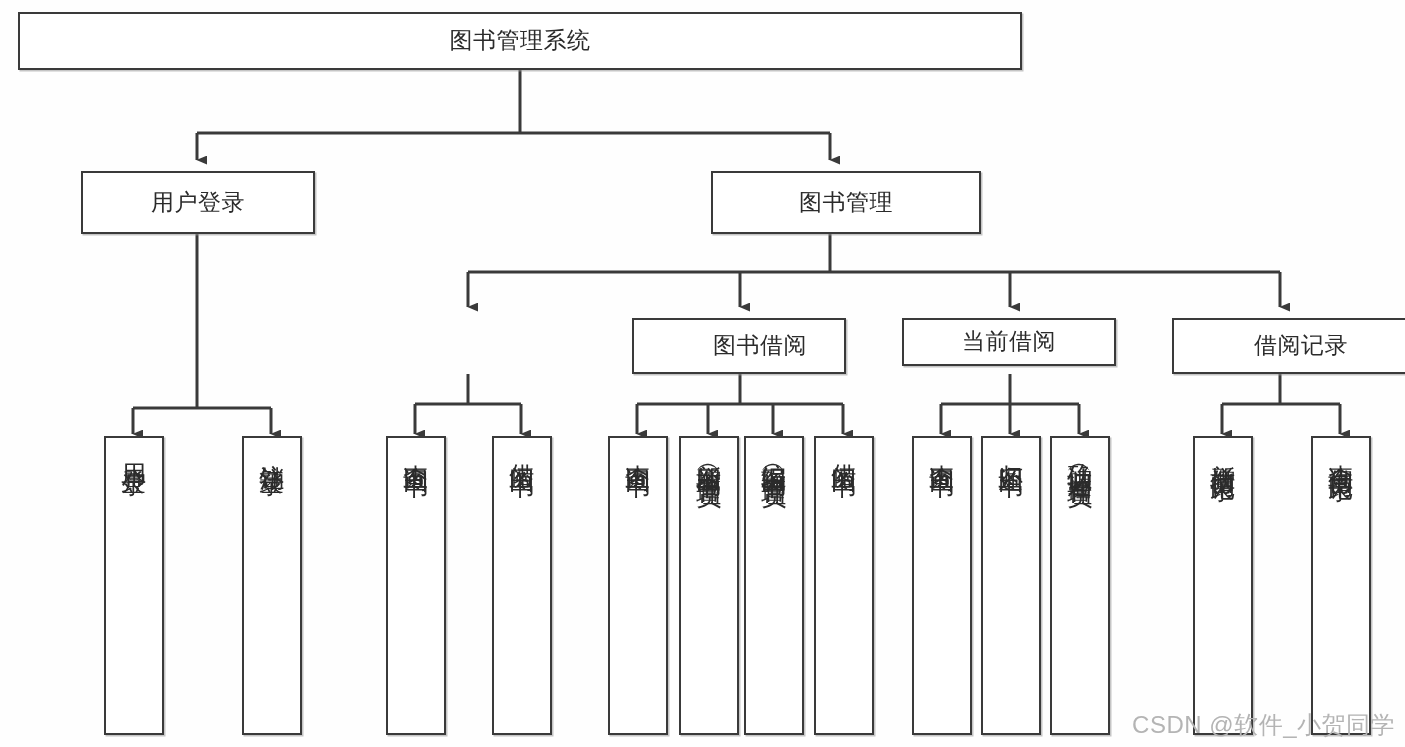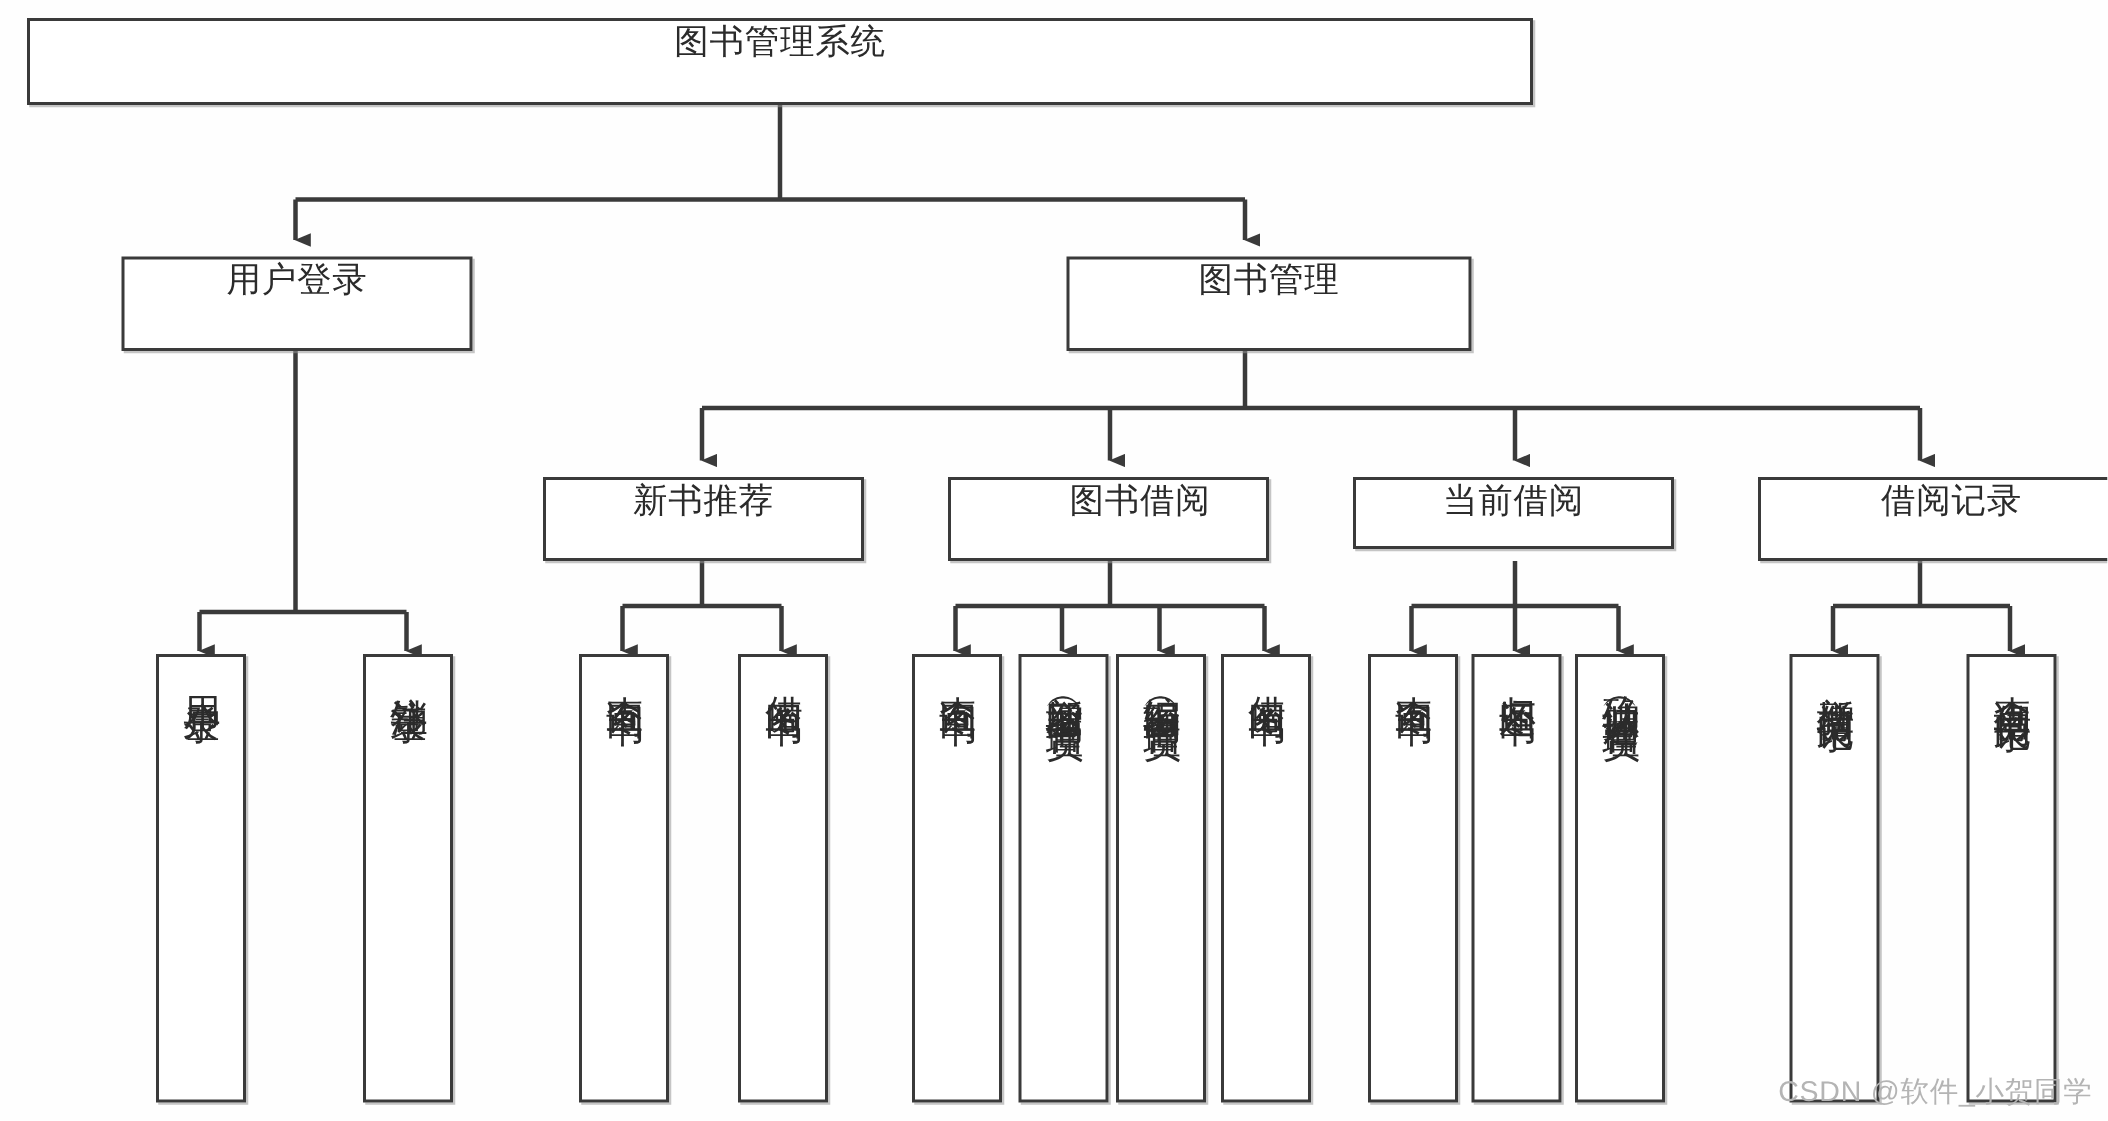--- a/index.html
+++ b/index.html
@@ -24,21 +24,21 @@
     width: 1405px;
     height: 747px;
     pointer-events: none;
   }
   .node {
     position: absolute;
     box-sizing: border-box;
     border: 2.5px solid #3a3a3a;
     background: #ffffff;
     display: flex;
-    align-items: flex-start;
+    align-items: center;
     justify-content: center;
     box-shadow: 1.5px 1.5px 0 rgba(150,150,150,0.55);
   }
   .node .lbl {
     color: #2b2b2b;
     letter-spacing: 0.5px;
     line-height: 1.18;
     text-align: center;
     white-space: nowrap;
   }
@@ -57,21 +57,21 @@
     writing-mode: vertical-rl;
     text-orientation: upright;
     font-size: 25px;
     letter-spacing: 3px;
     line-height: 1.05;
   }
   .watermark {
     position: absolute;
     right: 10px;
     bottom: 6px;
-    font-size: 19px;
+    font-size: 24px;
     color: #b4b4b4;
     letter-spacing: 0.5px;
     white-space: nowrap;
   }
 </style>
 </head>
 <body>
 
 <div id="canvas">
 
@@ -129,23 +129,20 @@
     <span class="lbl">图书管理系统</span>
   </div>
 
   <div class="node horiz" style="left:81px; top:171px; width:234px; height:63px;">
     <span class="lbl">用户登录</span>
   </div>
   <div class="node horiz" style="left:711px; top:171px; width:270px; height:63px;">
     <span class="lbl">图书管理</span>
   </div>
 
-  <div class="node horiz" style="left:362px; top:318px; width:214px; height:56px;">
-    <span class="lbl">新书推荐</span>
-  </div>
   <div class="node horiz" style="left:632px; top:318px; width:214px; height:56px;padding-left:42px;">
     <span class="lbl">图书借阅</span>
   </div>
   <div class="node horiz" style="left:902px; top:318px; width:214px; height:48px;">
     <span class="lbl">当前借阅</span>
   </div>
   <div class="node horiz" style="left:1172px; top:318px; width:258px; height:56px;">
     <span class="lbl">借阅记录</span>
   </div>
 

